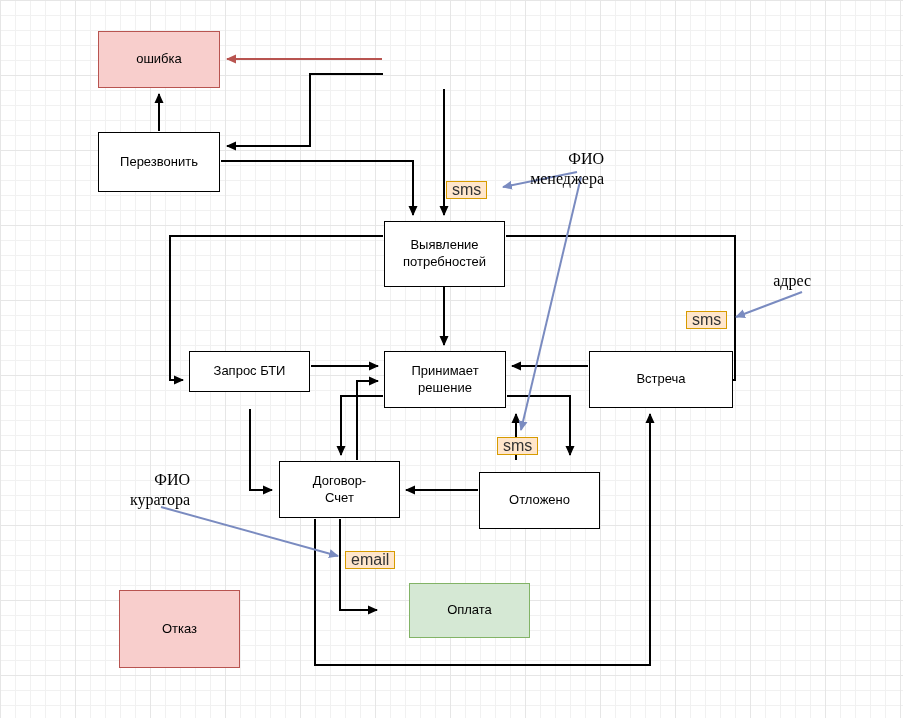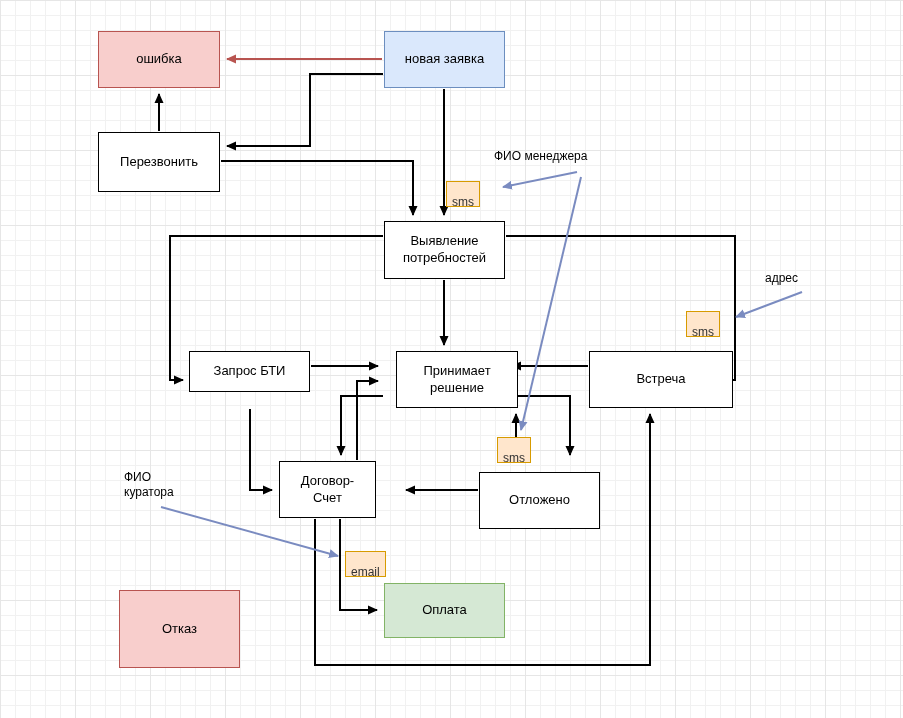--- a/index.html
+++ b/index.html
@@ -27,49 +27,50 @@
     font-size:13px;
     color:#000;
     background:#ffffff;
     border:1px solid #000;
     line-height:1.3;
     padding:2px 17px;
     box-sizing:border-box;
   }
   .node.pink{background:#f8cecc;border-color:#b85450;}
   .node.blue{background:#dae8fc;border-color:#6c8ebf;}
-  .node.green{background:#d5e8d4;border-color:#82b366;}
+  .node.green{background:#d5e8d4;border-color:#82b366;margin-left:25px;}
   .badge{
     position:absolute;
     background:#ffe6cc;
     border:1px solid #d79b00;
-    font-size:12px;
+    font-size:16px;
     line-height:16px;
     height:18px;
-    padding:12px 5px;
+    padding:0 5px;
     box-sizing:border-box;
     color:#333;
     text-align:center;
   }
   .annotation{
     position:absolute;
-    font-size:12px;
+    font-size:16px;
     color:#000;
-    text-align:left;
+    text-align:right;
     line-height:1.25;
+    font-family:Liberation Serif, serif;
   }
   
   #n-error    {left:98px;  top:31px;  width:122px; height:57px;}
   #n-request  {left:384px; top:31px;  width:121px; height:57px;}
   #n-callback {left:98px;  top:132px; width:122px; height:60px;}
-  #n-needs    {left:384px; top:221px; width:121px; height:58px;}
+  #n-needs    {left:384px; top:221px; width:121px; height:66px;}
   #n-bti      {left:189px; top:351px; width:121px; height:41px;}
-  #n-decision {left:384px; top:351px; width:122px; height:57px;margin-left:12px;}
+  #n-decision {left:384px; top:351px; width:122px; height:57px;}
   #n-meeting  {left:589px; top:351px; width:144px; height:57px;}
-  #n-contract {left:279px; top:461px; width:97px; height:57px;}
+  #n-contract {left:279px; top:461px; width:121px; height:57px;}
   #n-postponed{left:479px; top:461px; width:121px; height:57px;margin-top:11px;}
   #n-payment  {left:384px; top:583px; width:121px; height:55px;}
   #n-decline  {left:119px; top:590px; width:121px; height:78px;}
   
   #b-sms-top  {left:446px; top:181px;}
   #b-sms-right{left:686px; top:311px;}
   #b-sms-mid  {left:497px; top:437px;}
   #b-email    {left:345px; top:551px;}
   
   #a-manager{left:494px; top:149px; width:110px;}
@@ -118,21 +119,20 @@
 
     <g stroke="#7a8bc0" stroke-width="2" fill="none">
       <line x1="577" y1="172" x2="503" y2="187" marker-end="url(#mk-blue)"></line>
       <line x1="581" y1="177" x2="521" y2="430" marker-end="url(#mk-blue)"></line>
       <line x1="802" y1="292" x2="736" y2="317" marker-end="url(#mk-blue)"></line>
       <line x1="161" y1="507" x2="338" y2="556" marker-end="url(#mk-blue)"></line>
     </g>
   </svg>
 
   <div class="node pink" id="n-error">ошибка</div>
-  <div class="node blue" id="n-request">новая заявка</div>
   <div class="node" id="n-callback">Перезвонить</div>
   <div class="node" id="n-needs">Выявление потребностей</div>
   <div class="node" id="n-bti">Запрос БТИ</div>
   <div class="node" id="n-decision">Принимает решение</div>
   <div class="node" id="n-meeting">Встреча</div>
   <div class="node" id="n-contract">Договор- Счет</div>
   <div class="node" id="n-postponed">Отложено</div>
   <div class="node green" id="n-payment">Оплата</div>
   <div class="node pink" id="n-decline">Отказ</div>
 

